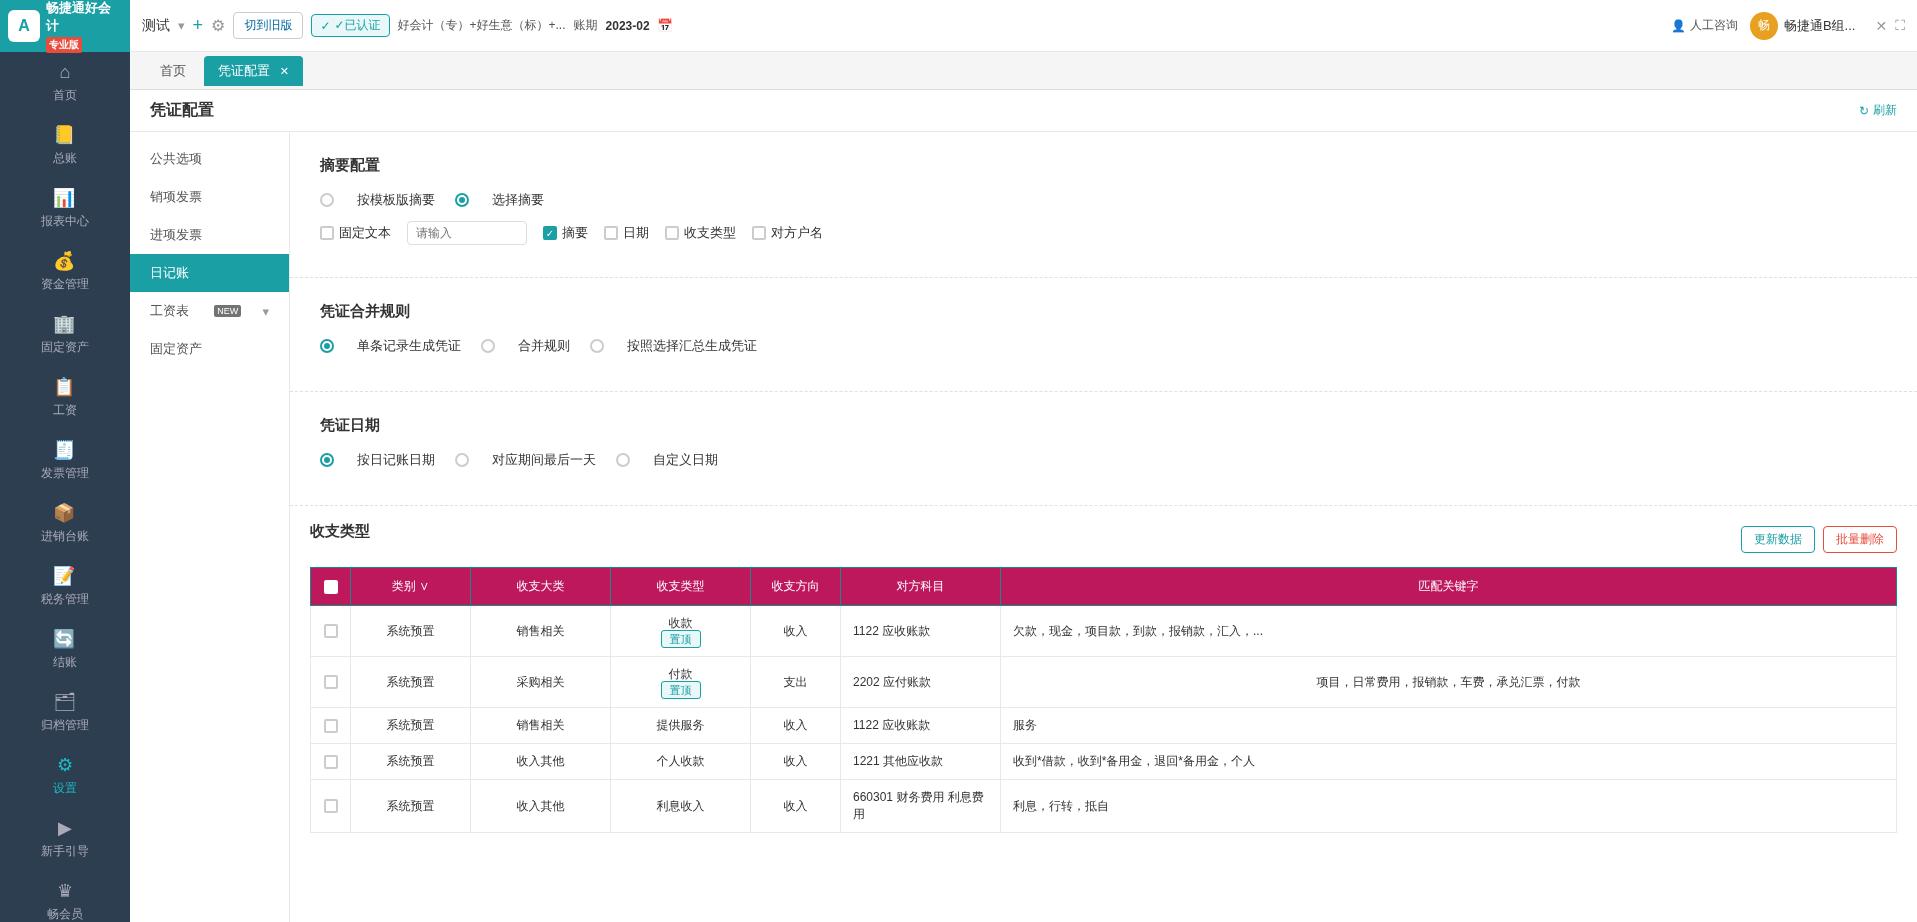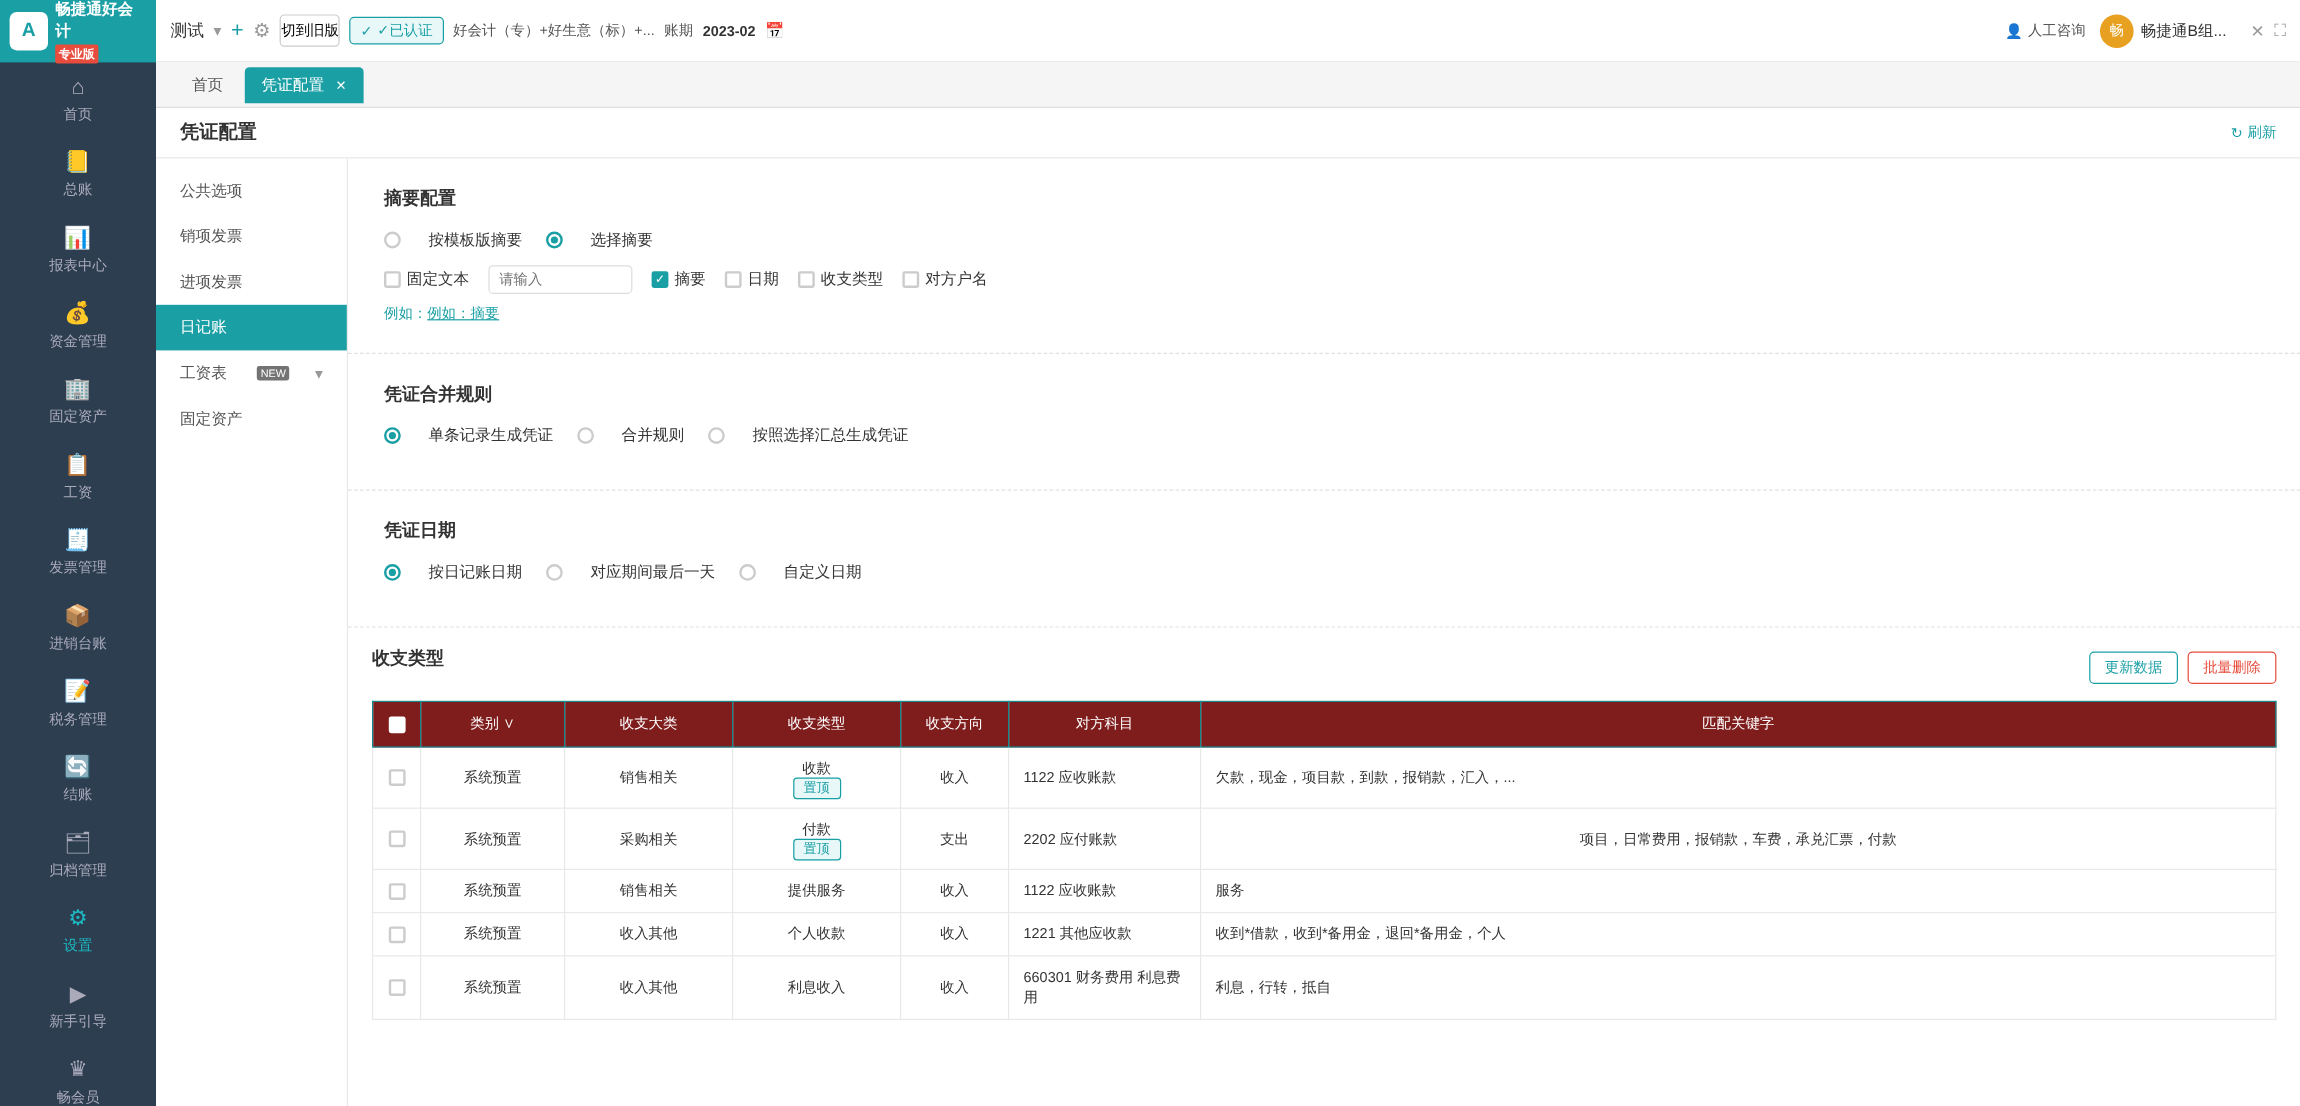--- a/index.html
+++ b/index.html
@@ -67,25 +67,25 @@
       border-bottom: 1px solid #e8e8e8;
       display: flex;
       align-items: center;
       padding: 0 12px;
       gap: 8px;
       flex-shrink: 0;
     }
     .topbar-btn {
       border: 1px solid #ccc;
       background: white;
-      padding: 4px 0;
+      padding: 4px 10px;
       border-radius: 4px;
       cursor: pointer;
       font-size: 12px;
-      color: #000000;
+      color: #0369a1;
     }
     .topbar-badge {
       background: #e8f7f8;
       color: #1a9fa5;
       border: 1px solid #1a9fa5;
       border-radius: 4px;
       padding: 2px 8px;
       font-size: 12px;
       display: flex;
       align-items: center;
@@ -215,21 +215,21 @@
       cursor: pointer;
       font-size: 12px;
     }
 
     table {
       width: 100%;
       border-collapse: collapse;
       font-size: 12px;
     }
     thead th {
-      background: #7f1d1d;
+      background: #be185d;
       color: white;
       padding: 10px 12px;
       text-align: center;
       border: 1px solid #16878c;
       font-weight: normal;
     }
     tbody td {
       padding: 9px 12px;
       border: 1px solid #e8e8e8;
       text-align: center;
@@ -450,23 +450,20 @@
               <span>日期</span>
             </label>
             <label class="checkbox-item">
               <div class="checkbox-box"></div>
               <span>收支类型</span>
             </label>
             <label class="checkbox-item">
               <div class="checkbox-box"></div>
               <span>对方户名</span>
             </label>
-          </div>
-          <div class="example-text">
-            <span>例如：</span><span class="example-link">例如：摘要</span>
           </div>
         </div>
 
         <div class="section">
           <div class="section-title">凭证合并规则</div>
           <div class="radio-group">
             <label class="radio-item">
               <div class="radio-circle selected"></div>
               <span>单条记录生成凭证</span>
             </label>

